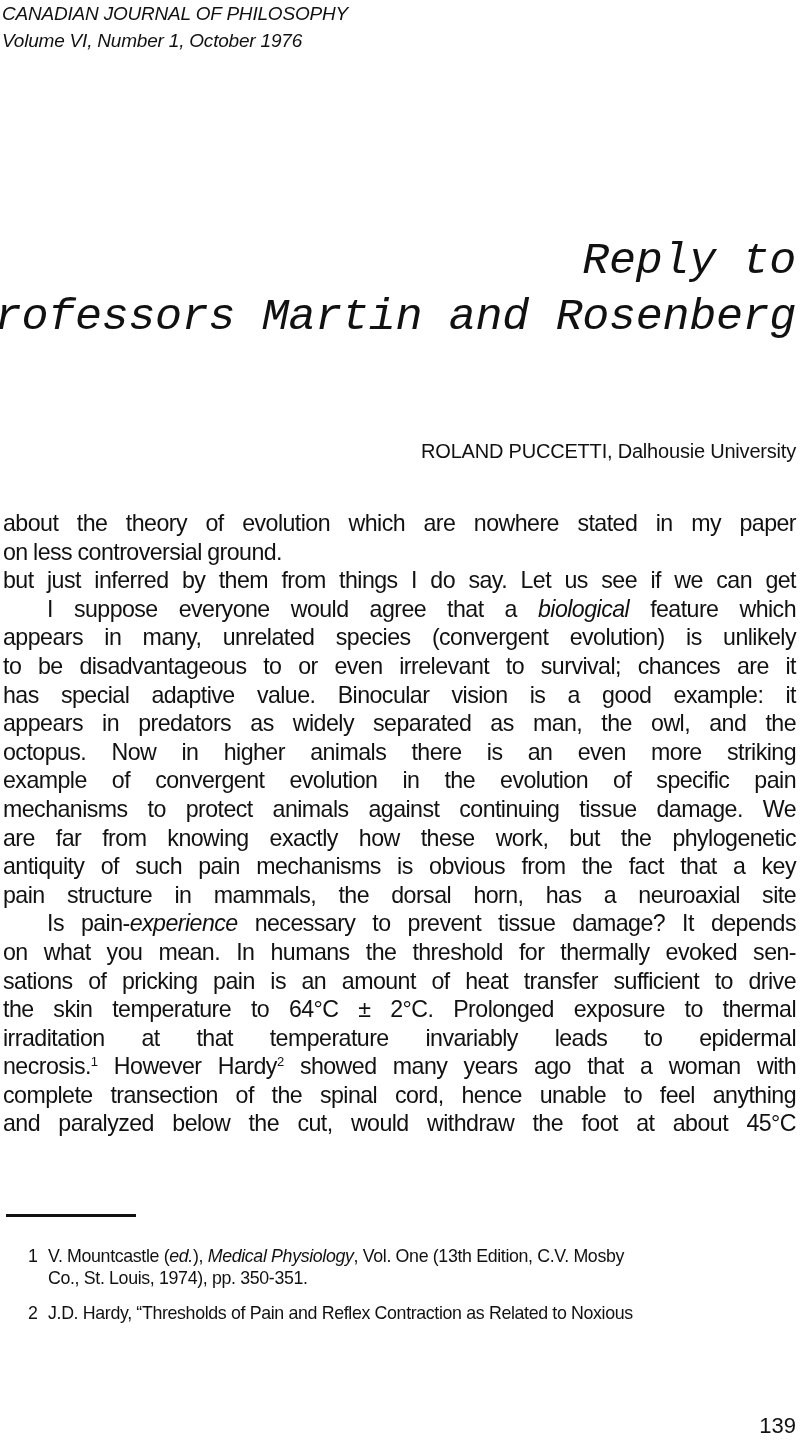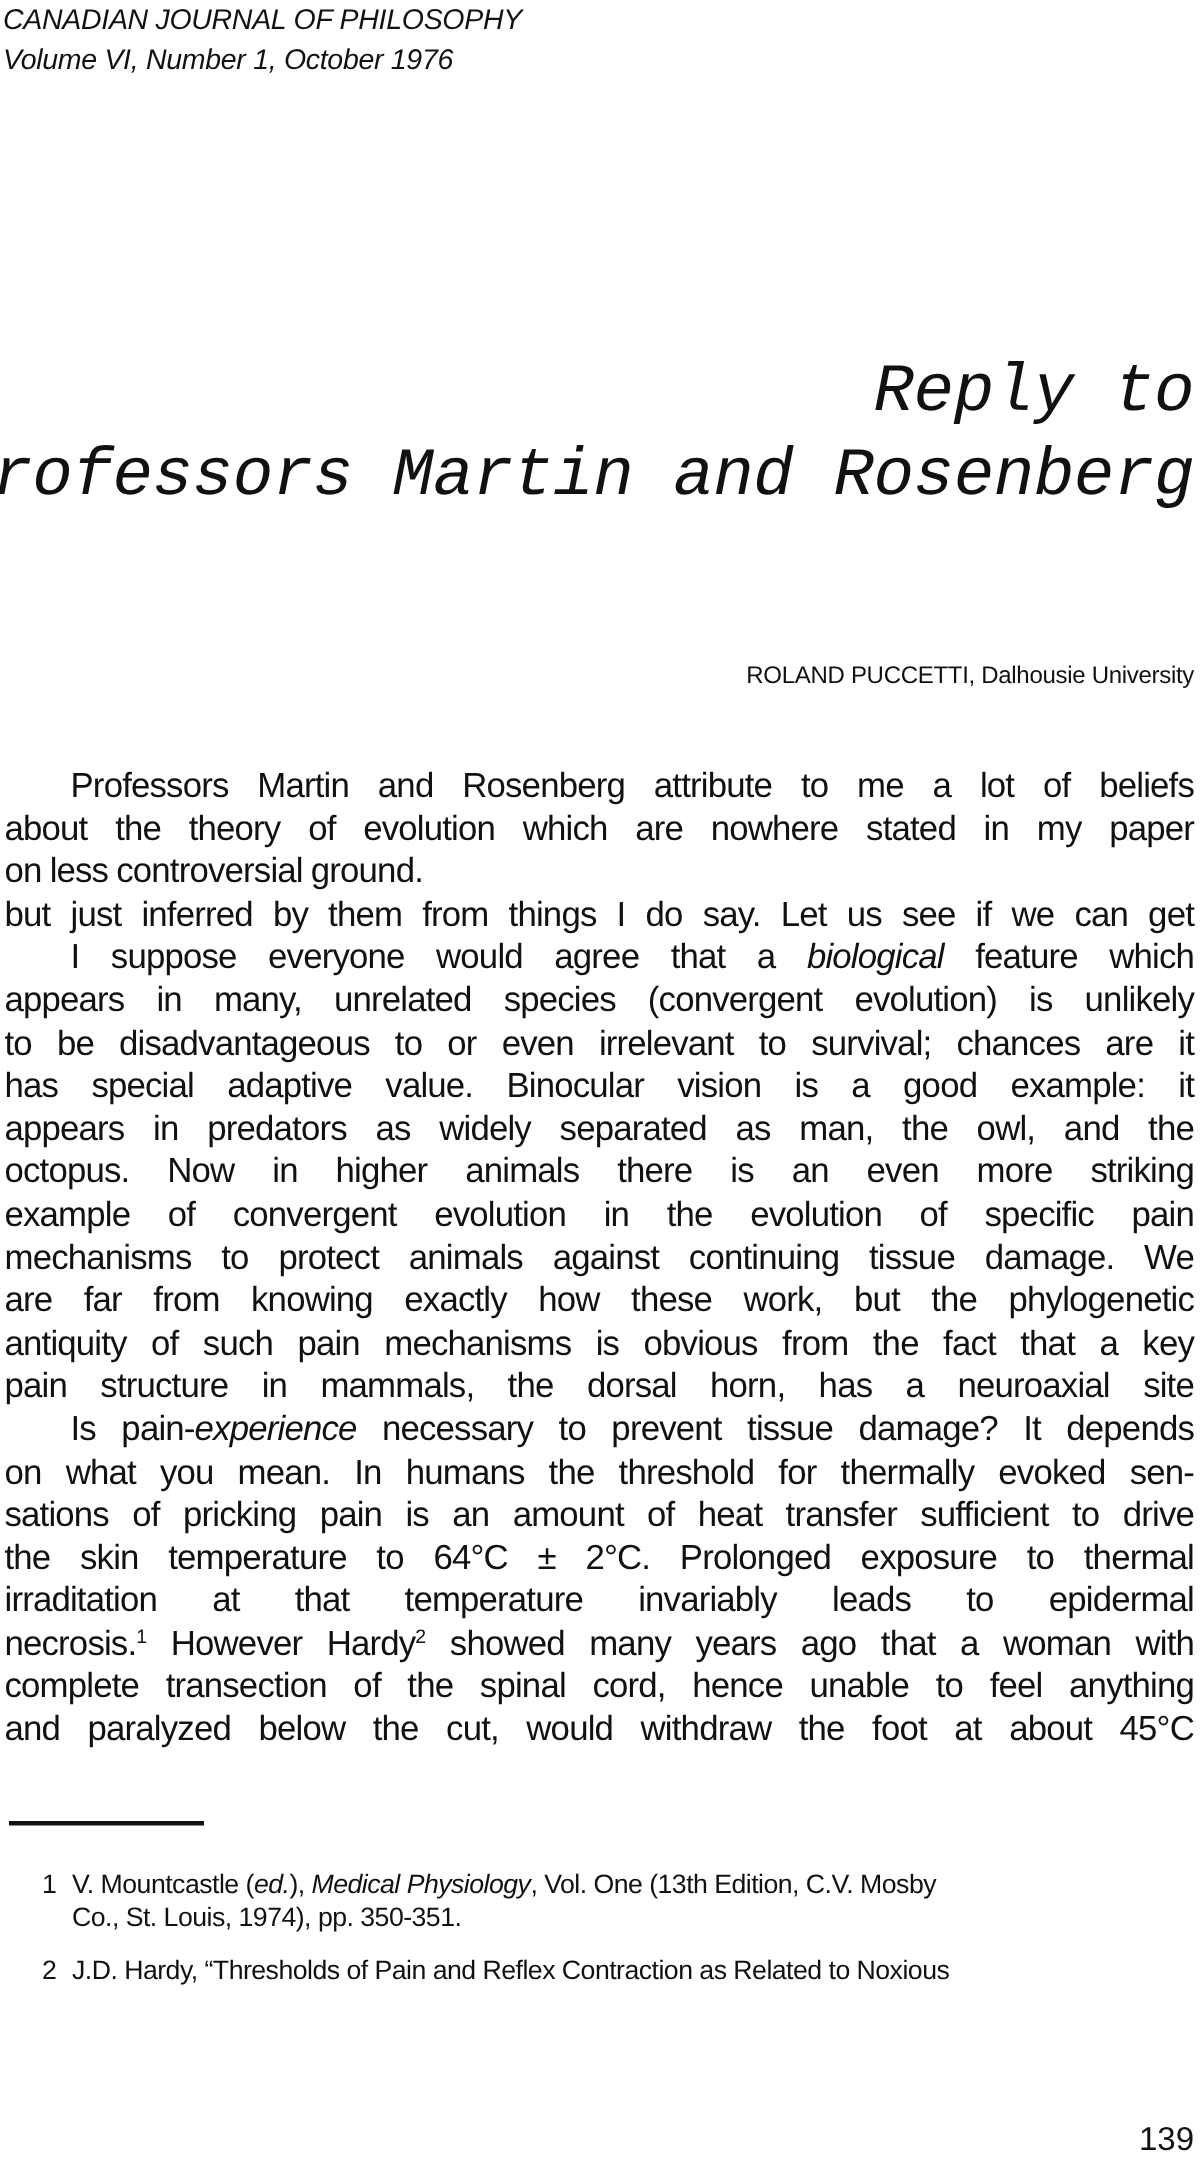--- a/index.html
+++ b/index.html
@@ -15,21 +15,21 @@
   }
   .journal div { white-space: nowrap; }
   .title {
     position: absolute; right: 4px; top: 234px;
     text-align: right; font-style: italic; font-size: 45px; line-height: 56px;
     letter-spacing: -0.3px;
   }
   .title div { white-space: nowrap; font-family: Liberation Mono, monospace; }
   .author {
     position: absolute; right: 4px; top: 436px;
-    font-size: 16px; line-height: 30px; white-space: nowrap;
+    font-size: 20px; line-height: 30px; white-space: nowrap;
     letter-spacing: -0.2px;
   }
   .body-text {
     position: absolute; left: 3px; top: 509px; width: 793px;
     font-size: 23.2px; line-height: 28.6px; letter-spacing: -0.55px;
     word-spacing: -0.5px;
   }
   .line {
     display: block; white-space: nowrap; text-align: justify;
     text-align-last: justify; height: 28.6px; overflow: visible;
@@ -65,21 +65,20 @@
 <div class="title">
   <div>Reply to</div>
   <div>Professors Martin and Rosenberg</div>
 </div>
 
 <div class="author">ROLAND PUCCETTI, Dalhousie University</div>
 
 <div class="body-text">
 
   <div>
-    <span class="line indent">Professors Martin and Rosenberg attribute to me a lot of beliefs</span>
     <span class="line">about the theory of evolution which are nowhere stated in my paper</span>
     <span class="line last">on less controversial ground.</span>
     <span class="line">but just inferred by them from things I do say. Let us see if we can get</span>
   </div>
 
   <div>
     <span class="line indent"><span>I suppose everyone would agree that a </span><i>biological</i><span> feature which</span></span>
     <span class="line">appears in many, unrelated species (convergent evolution) is unlikely</span>
     <span class="line">to be disadvantageous to or even irrelevant to survival; chances are it</span>
     <span class="line">has special adaptive value. Binocular vision is a good example: it</span>

